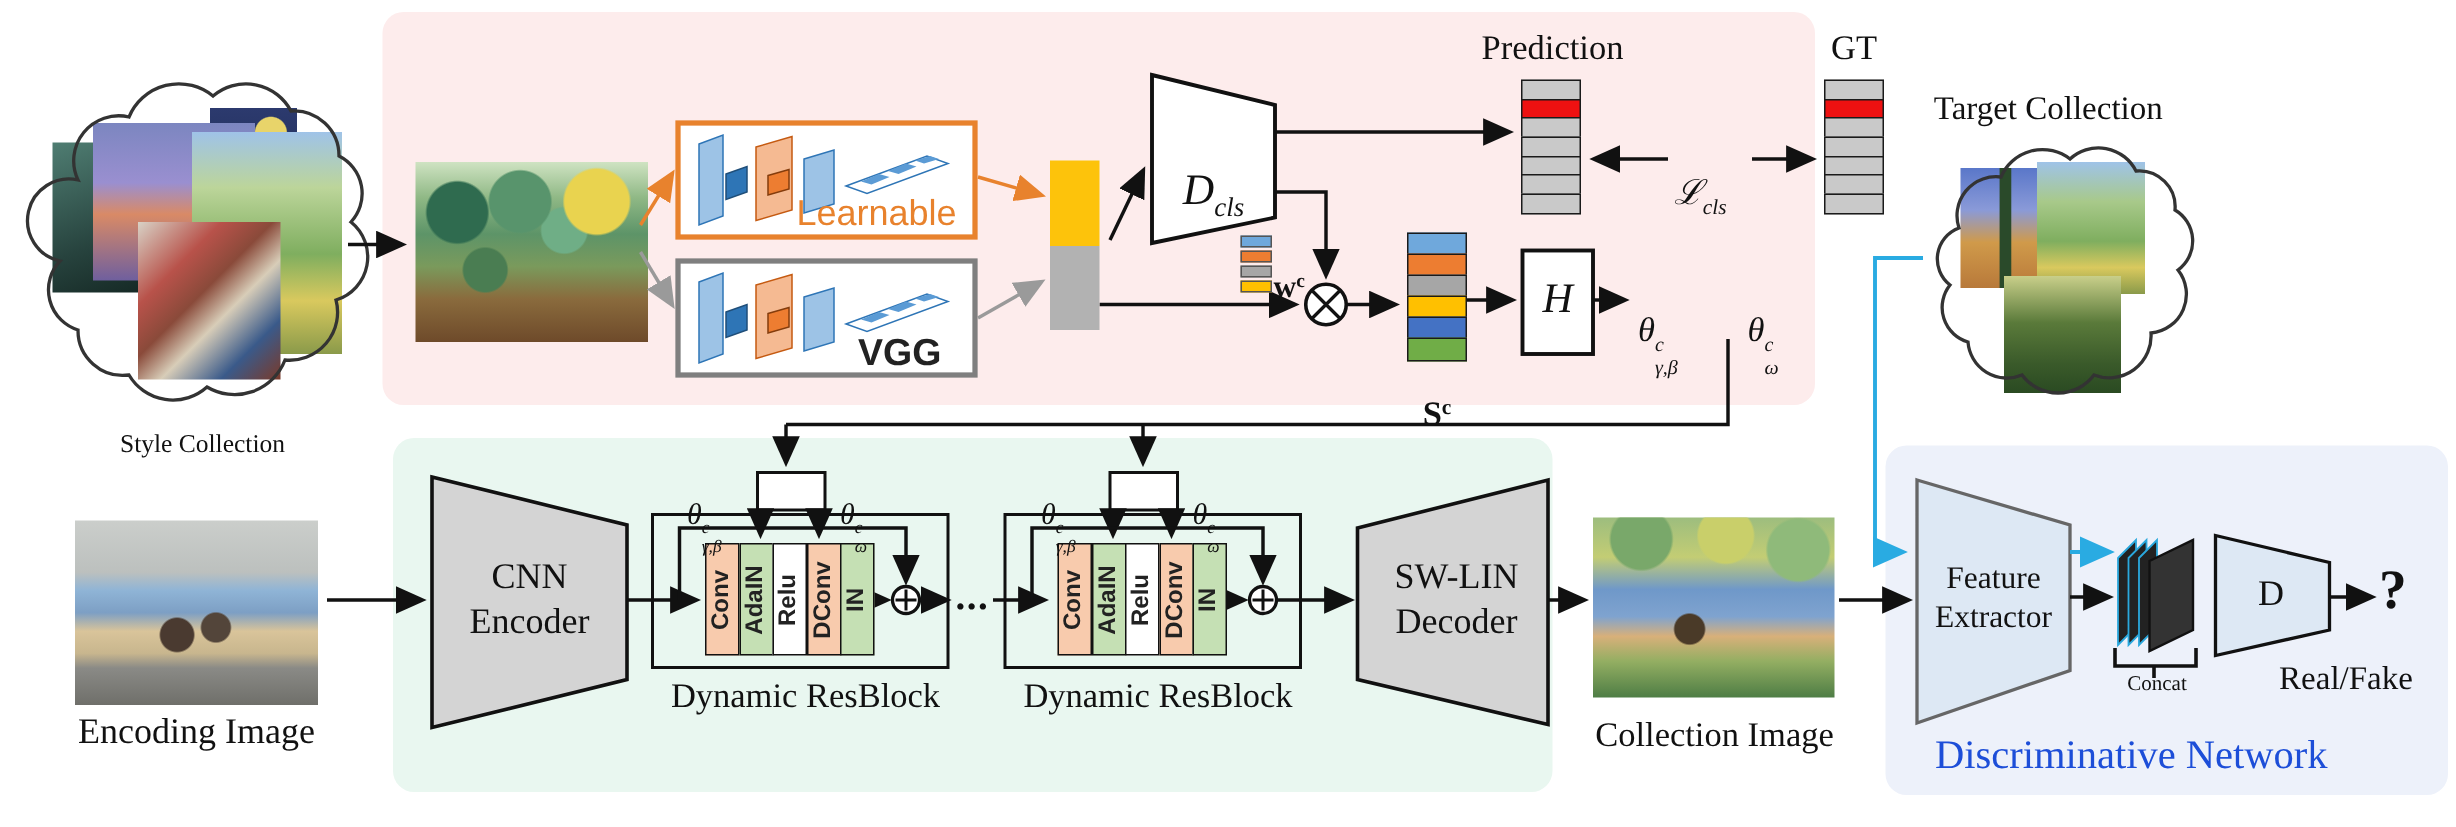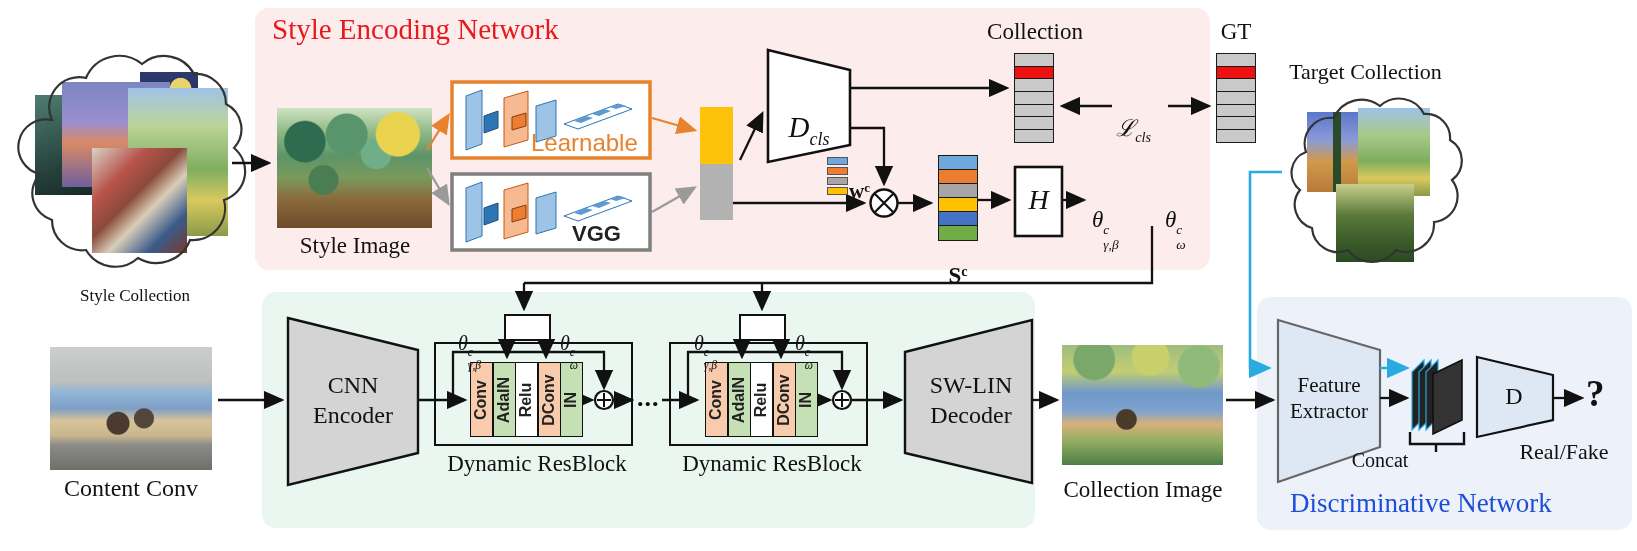--- a/index.html
+++ b/index.html
@@ -262,33 +262,31 @@
   <div class="stack" style="left:1216px;top:53px;width:40px;height:90px;">
       <div class="sbar" style="background: rgb(201, 201, 201);"></div>
       <div class="sbar" style="background: rgb(238, 17, 17);"></div>
       <div class="sbar" style="background: rgb(201, 201, 201);"></div>
       <div class="sbar" style="background: rgb(201, 201, 201);"></div>
       <div class="sbar" style="background: rgb(201, 201, 201);"></div>
       <div class="sbar" style="background: rgb(201, 201, 201);"></div>
       <div class="sbar" style="background: rgb(201, 201, 201);"></div>
     </div>
 
-  <div class="txt" style="left:272px;top:14px;font-size:29px;color:#e8191d;">Style Encoding Network</div>
   <div class="txt" style="left:1290px;top:489px;font-size:27px;color:#1d4ed8;">Discriminative Network</div>
 
   <div class="txt ctr" style="left:40px;top:287px;width:190px;font-size:17px;">Style Collection</div>
-  <div class="txt ctr" style="left:277px;top:234px;width:156px;font-size:23px;">Style Image</div>
-  <div class="txt ctr" style="left:45px;top:476px;width:172px;font-size:24px;">Content Conv</div>
+  <div class="txt ctr" style="left:45px;top:476px;width:172px;font-size:24px;">Encoding Image</div>
   <div class="txt ctr" style="left:1058px;top:478px;width:170px;font-size:23px;">Collection Image</div>
   <div class="txt ctr" style="left:1288px;top:60px;width:155px;font-size:22px;">Target Collection</div>
-  <div class="txt ctr" style="left:974px;top:20px;width:122px;font-size:23px;">Collection</div>
+  <div class="txt ctr" style="left:974px;top:20px;width:122px;font-size:23px;">Prediction</div>
   <div class="txt ctr" style="left:1214px;top:20px;width:44px;font-size:23px;">GT</div>
 
   <div class="txt sans" style="left:531px;top:130px;font-size:24px;color:#e8822d;z-index:5;">Learnable</div>
-  <div class="txt sans b" style="left:572px;top:222px;font-size:22px;color:#222;z-index:5;">VGG</div>
+  <div class="txt sans b" style="left:572px;top:222px;font-size:25px;color:#222;z-index:5;">VGG</div>
 
   <div class="txt ctr" style="left:770px;top:82px;width:78px;font-size:29px;">
     <span class="ital">D</span><span class="msubb">cls</span>
   </div>
   <div class="txt ctr ital" style="left:1015px;top:185px;width:47px;font-size:28px;">H</div>
   <div class="txt" style="left:1116px;top:93px;font-size:23px;">
     <span class="ital">ℒ</span><span class="msubb">cls</span>
   </div>
   <div class="txt b" style="left:849px;top:158px;font-size:21px;">
     <span>w</span><span class="msupp">c</span>
@@ -321,17 +319,17 @@
   <div class="txt b" style="left:637px;top:384px;font-size:26px;letter-spacing:1px;">...</div>
 
   <div class="txt ctr" style="left:295px;top:370px;width:116px;font-size:24px;line-height:1.25;">CNN
 Encoder</div>
   <div class="txt ctr" style="left:907px;top:370px;width:128px;font-size:24px;line-height:1.25;">SW-LIN
 Decoder</div>
   <div class="txt ctr" style="left:1282px;top:372px;width:94px;font-size:21px;line-height:1.25;">Feature
 Extractor</div>
   <div class="txt ctr" style="left:1492px;top:384px;width:44px;font-size:24px;">D</div>
 
-  <div class="txt ctr" style="left:1340px;top:450px;width:80px;font-size:20px;">Concat</div>
+  <div class="txt ctr" style="left:1398px;top:450px;width:80px;font-size:14px;">Concat</div>
   <div class="txt ctr" style="left:1508px;top:440px;width:112px;font-size:22px;">Real/Fake</div>
   <div class="txt b" style="left:1586px;top:375px;font-size:37px;">?</div>
 
 </div>
 
 </body></html>

